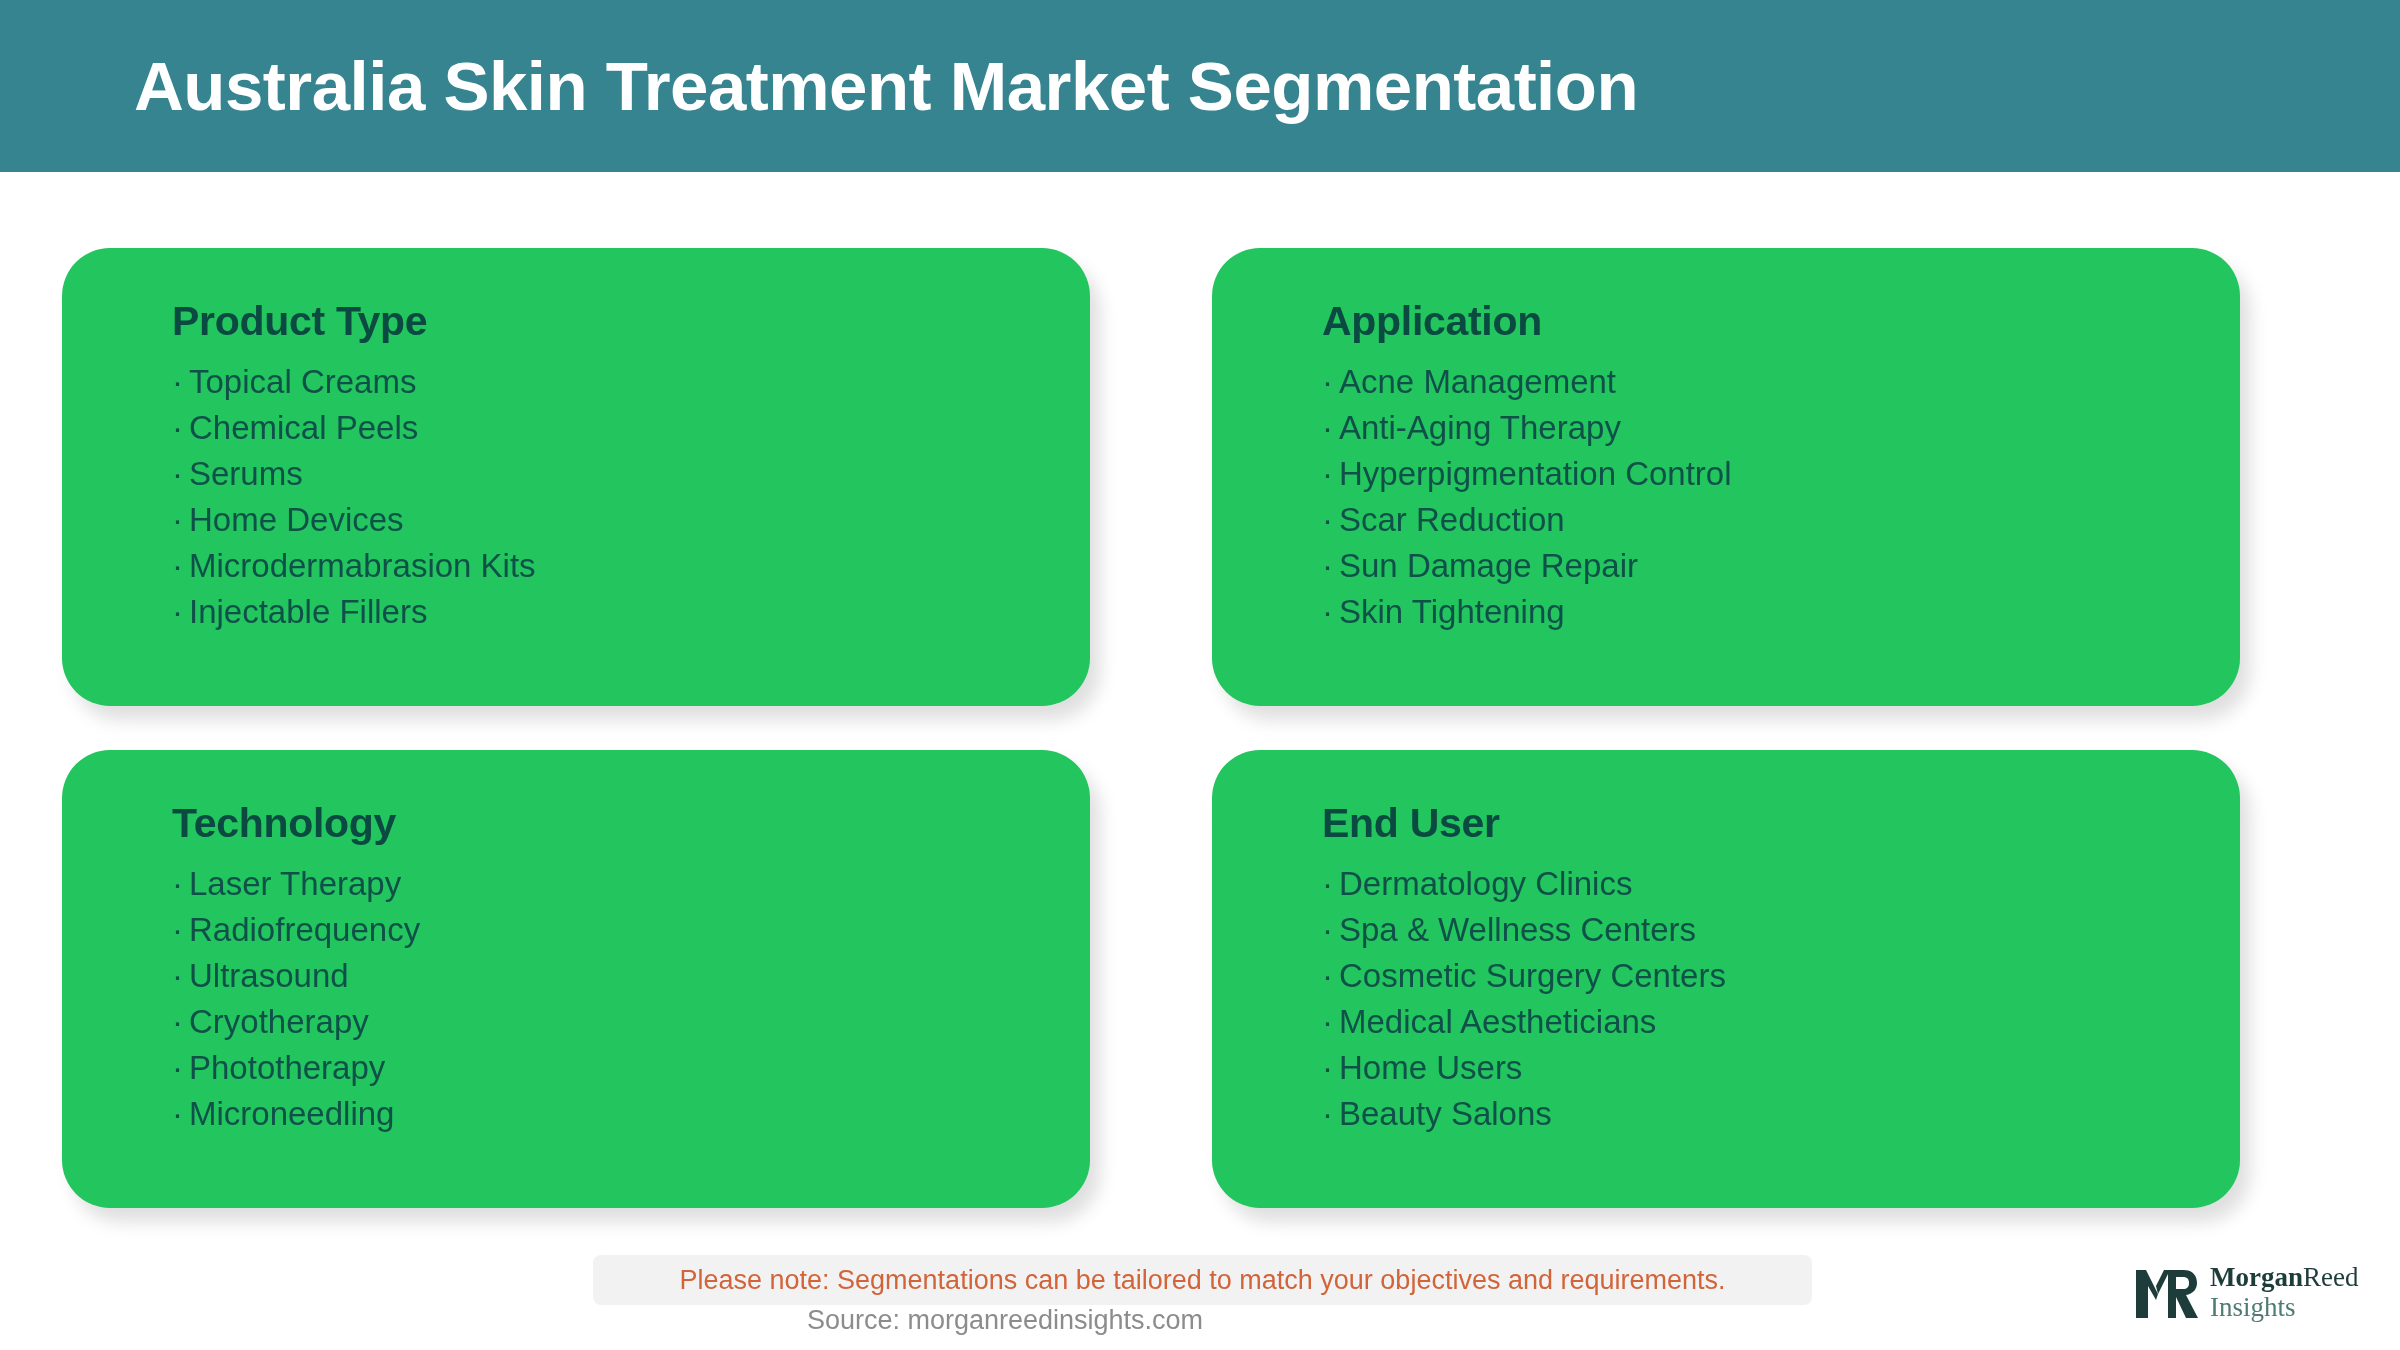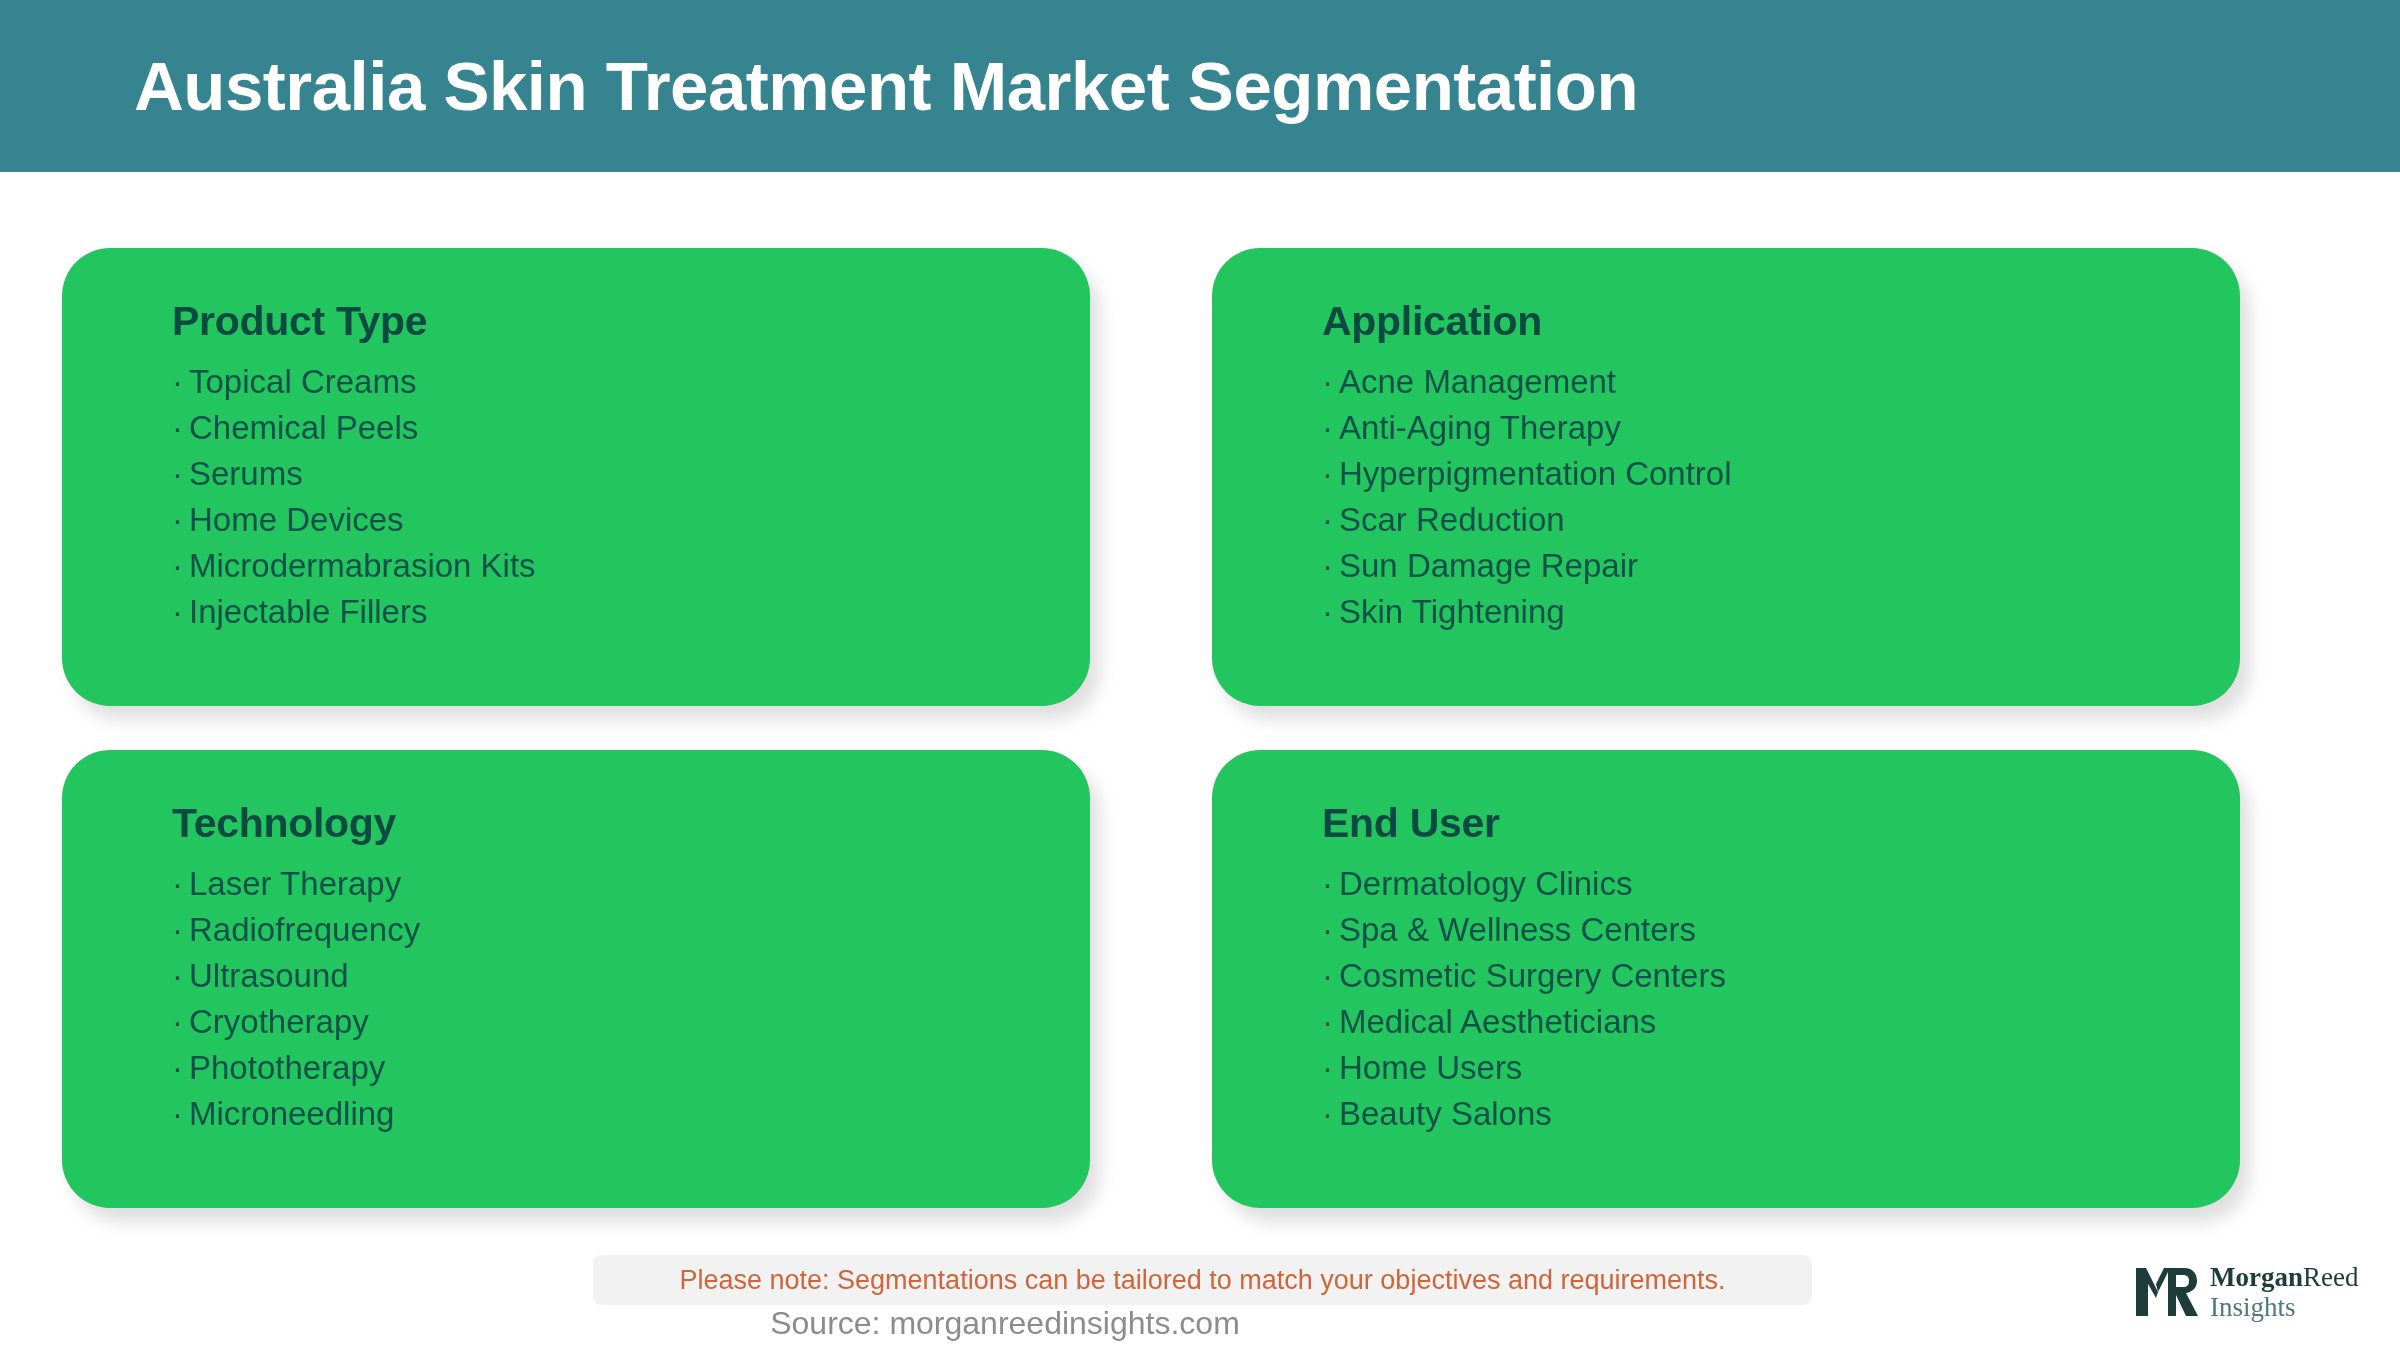--- a/index.html
+++ b/index.html
@@ -108,32 +108,32 @@
     white-space: nowrap;
   }
 
   .source-text {
     position: absolute;
     left: 0;
     top: 1307px;
     width: 2400px;
     text-align: center;
     color: #8c8c8c;
-    font-size: 32px;
+    font-size: 27px;
     line-height: 1;
   }
   .source-inner { display: inline-block; margin-left: -390px; }
 
   
   .logo {
     position: absolute;
     left: 2134px;
     top: 1264px;
     display: flex;
-    align-items: flex-start;
+    align-items: center;
     gap: 10px;
   }
   .logo-mark { width: 66px; height: 54px; display: block; }
   .logo-words { display: flex; flex-direction: column; line-height: 1.0; }
   .logo-line1 {
     font-family: "Liberation Serif", serif;
     font-size: 27px;
     color: #1e3d3a;
   }
   .logo-line1 b { font-weight: bold; }

